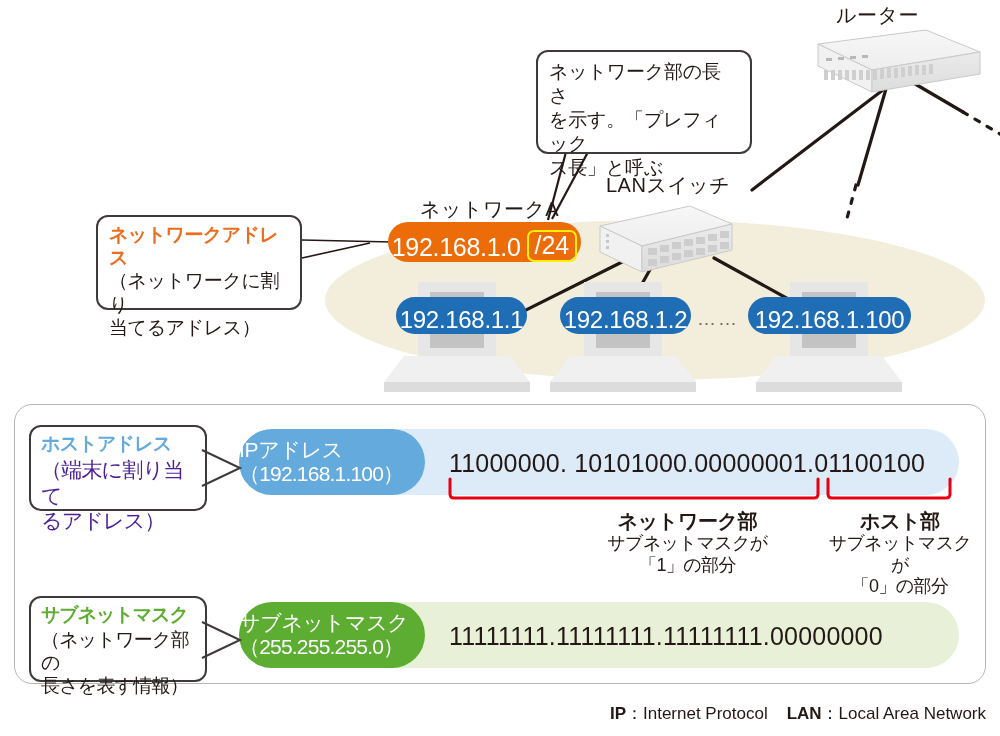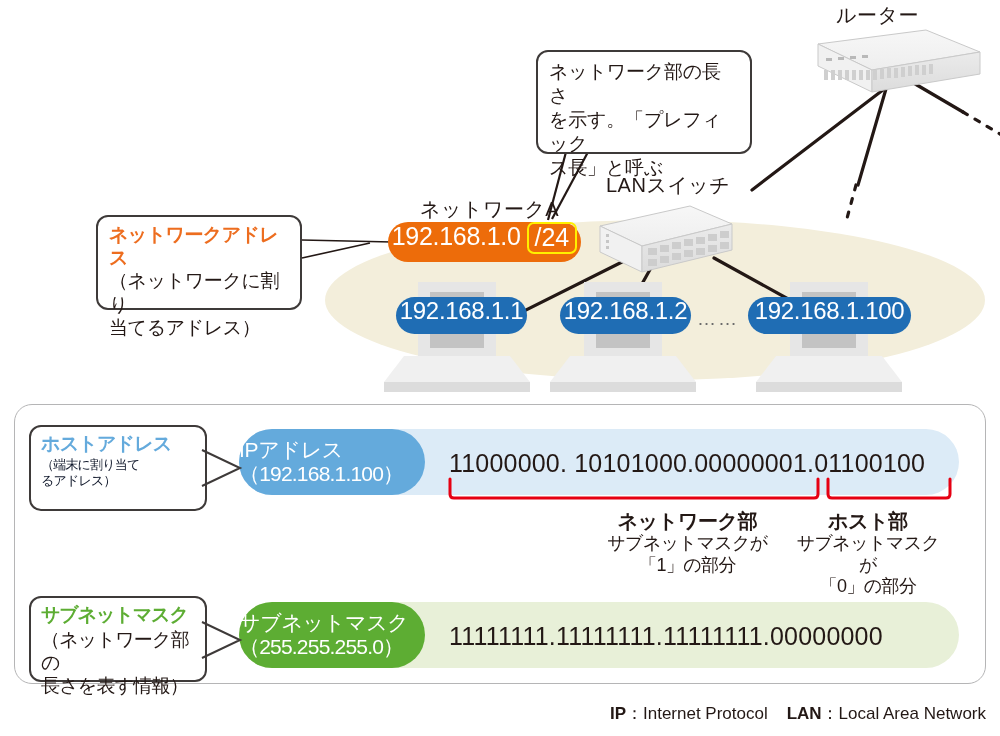--- a/index.html
+++ b/index.html
@@ -48,21 +48,21 @@
   #callout-prefix { left: 536px; top: 50px; width: 216px; height: 104px; padding: 8px 10px 0 11px; }
   #callout-prefix .ct { color: #231815; }
 
   #callout-netaddr { left: 96px; top: 215px; width: 206px; height: 95px; padding: 6px 8px 0 11px; }
   #callout-netaddr .ct-title { color: #ED6D1F; font-weight: bold; font-size: 19px; line-height: 1.22; letter-spacing: -0.6px;}
   #callout-netaddr .ct-body  { color: #231815; font-size: 19px; line-height: 1.24; white-space: pre-line; letter-spacing: -0.4px;}
 
   
   .pill {
     position: absolute;
-    display: flex; align-items: flex-start; justify-content: center;
+    display: flex; align-items: flex-end; justify-content: center;
     border-radius: 999px;
     color: #ffffff;
     white-space: nowrap;
     z-index: 5;
   }
   #pill-network {
     left: 388px; top: 222px; width: 193px; height: 40px;
     background: #ED6C0A;
     font-size: 25px;
     gap: 6px;
@@ -129,37 +129,37 @@
     letter-spacing: 0.2px;
     white-space: pre;
     z-index: 6;
   }
   #bits-ip   { left: 449px; top: 449px; }
   #bits-mask { left: 449px; top: 622px; }
 
   
   #callout-host { left: 29px; top: 425px; width: 178px; height: 86px; padding: 4px 6px 2px 10px; }
   #callout-host .ct-title { color: #64AADC; font-weight: bold; font-size: 19px; letter-spacing: -0.8px; }
-  #callout-host .ct-body  { color: #0f172a; font-size: 13px; line-height: 1.22; white-space: pre-line; letter-spacing: -0.8px;}
+  #callout-host .ct-body  { color: #4c1d95; font-size: 21px; line-height: 1.22; white-space: pre-line; letter-spacing: -0.8px;}
 
   #callout-mask { left: 29px; top: 596px; width: 178px; height: 86px; padding: 4px 6px 0 10px; }
   #callout-mask .ct-title { color: #5DAD33; font-weight: bold; font-size: 19px; letter-spacing: -1.1px; }
   #callout-mask .ct-body  { color: #231815; font-size: 19px; line-height: 1.22; white-space: pre-line; letter-spacing: -0.8px;}
 
   
   .part-cap {
     position: absolute;
     text-align: center;
     z-index: 6;
     line-height: 1.2;
   }
   .part-cap .pc-title { font-size: 20px; font-weight: bold; color: #231815; letter-spacing: -0.4px;}
   .part-cap .pc-sub   { font-size: 18px; color: #231815; white-space: pre-line; letter-spacing: -0.6px;}
   #cap-network { left: 560px; top: 509px; width: 255px; }
-  #cap-host    { left: 788px; top: 509px; width: 160px; }
+  #cap-host    { left: 820px; top: 509px; width: 160px; }
 
   
   #legend {
     position: absolute; right: 14px; top: 702px;
     font-size: 17px; color: #231815; white-space: nowrap;
   }
   #legend b { font-weight: bold; }
 </style>
 </head>
 <body>

